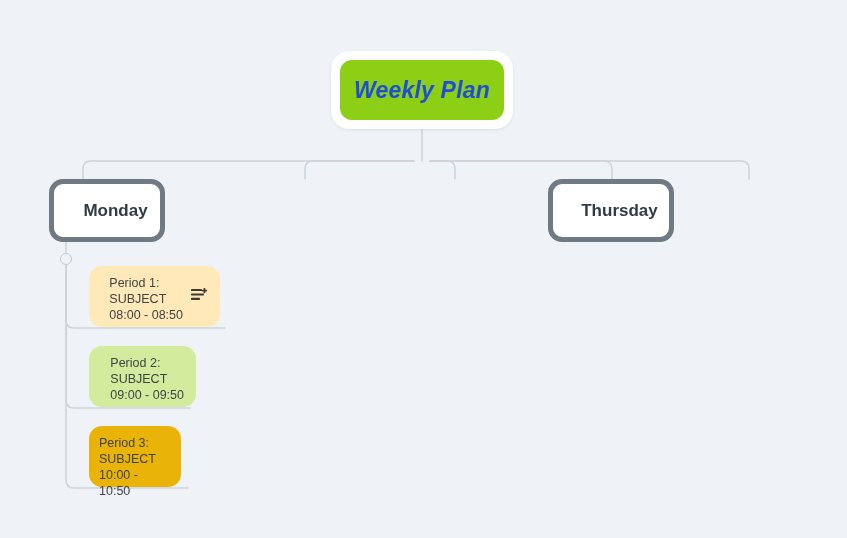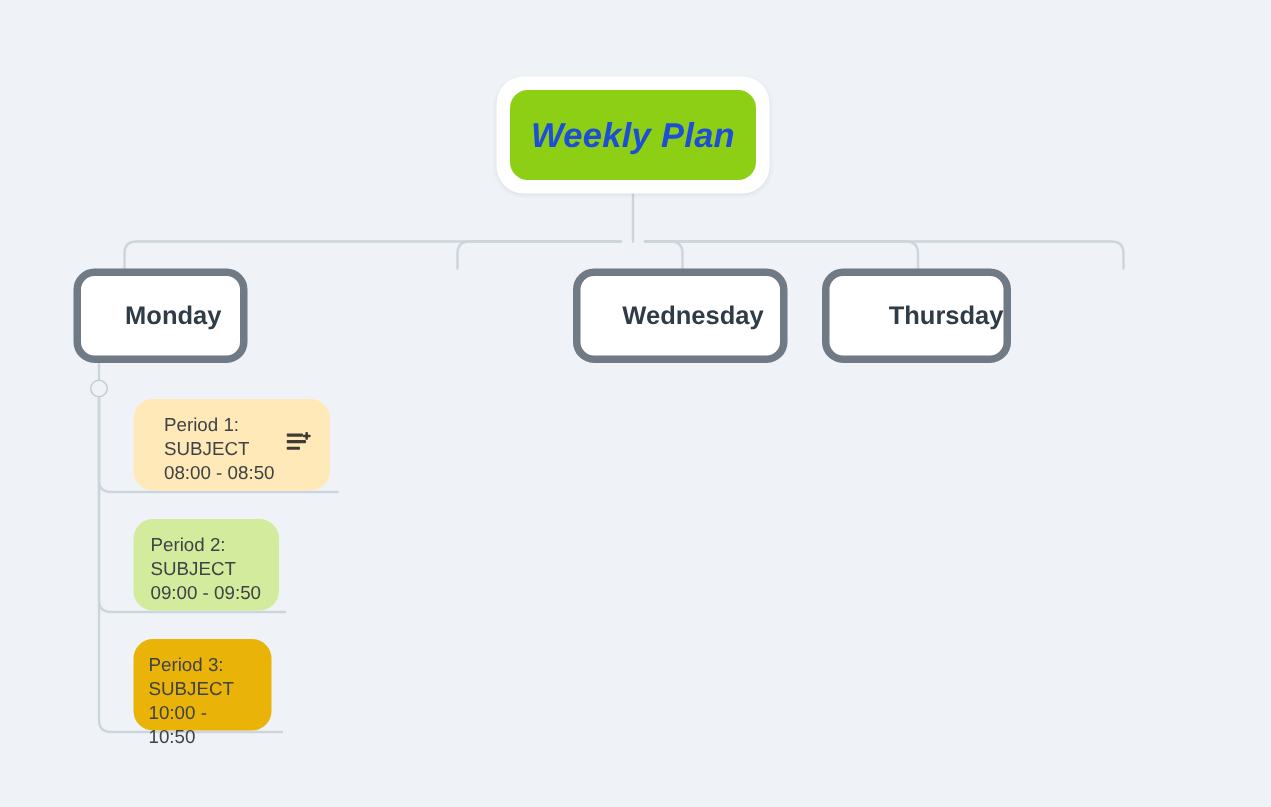--- a/index.html
+++ b/index.html
@@ -144,25 +144,22 @@
     <div class="root-node">
       <span class="root-label">Weekly Plan</span>
     </div>
   </div>
 
   <div class="day-node" style="left:49px;  top:179px; width:116px; height:63px;">
     <span class="day-label">Monday</span>
   </div>
 
 
-  <div class="day-node" style="left:382px; top:179px; width:143px; height:63px;">
-    <span class="day-label">Wednesday</span>
-  </div>
 
-  <div class="day-node" style="left:548px; top:179px; width:126px; height:63px;justify-content:flex-end;">
+  <div class="day-node" style="left:548px; top:179px; width:126px; height:63px;">
     <span class="day-label">Thursday</span>
   </div>
 
 
   <div class="collapse-toggle" style="left:60px; top:253px;"></div>
 
   <div class="period-card" style="left:89px; top:266px; width:131px; height:61px; background:#ffe9b8;">
     <span class="period-text">Period 1:
 SUBJECT
 08:00 - 08:50</span>
@@ -170,21 +167,21 @@
       <svg viewBox="0 0 17 15" width="17" height="15">
         <rect x="0" y="1" width="11" height="2.1" rx="0.7" fill="#3f3a36"></rect>
         <rect x="0" y="5.4" width="13" height="2.1" rx="0.7" fill="#3f3a36"></rect>
         <rect x="0" y="9.8" width="9" height="2.1" rx="0.7" fill="#3f3a36"></rect>
         <rect x="12.6" y="0" width="1.7" height="5.2" rx="0.6" fill="#3f3a36"></rect>
         <rect x="10.9" y="1.75" width="5.2" height="1.7" rx="0.6" fill="#3f3a36"></rect>
       </svg>
     </span>
   </div>
 
-  <div class="period-card" style="left:89px; top:346px; width:97px; height:61px; background:#d3eb9d;">
+  <div class="period-card" style="left:89px; top:346px; width:107px; height:61px; background:#d3eb9d;">
     <span class="period-text">Period 2:
 SUBJECT
 09:00 - 09:50</span>
   </div>
 
   <div class="period-card" style="left:89px; top:426px; width:92px; height:61px; background:#eab308;">
     <span class="period-text">Period 3:
 SUBJECT
 10:00 - 10:50</span>
   </div>

